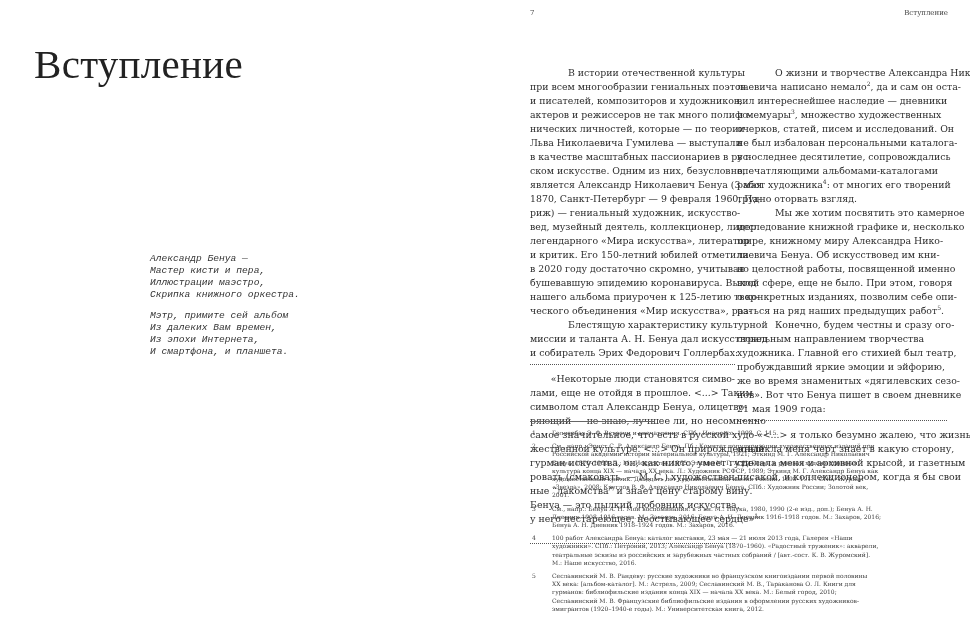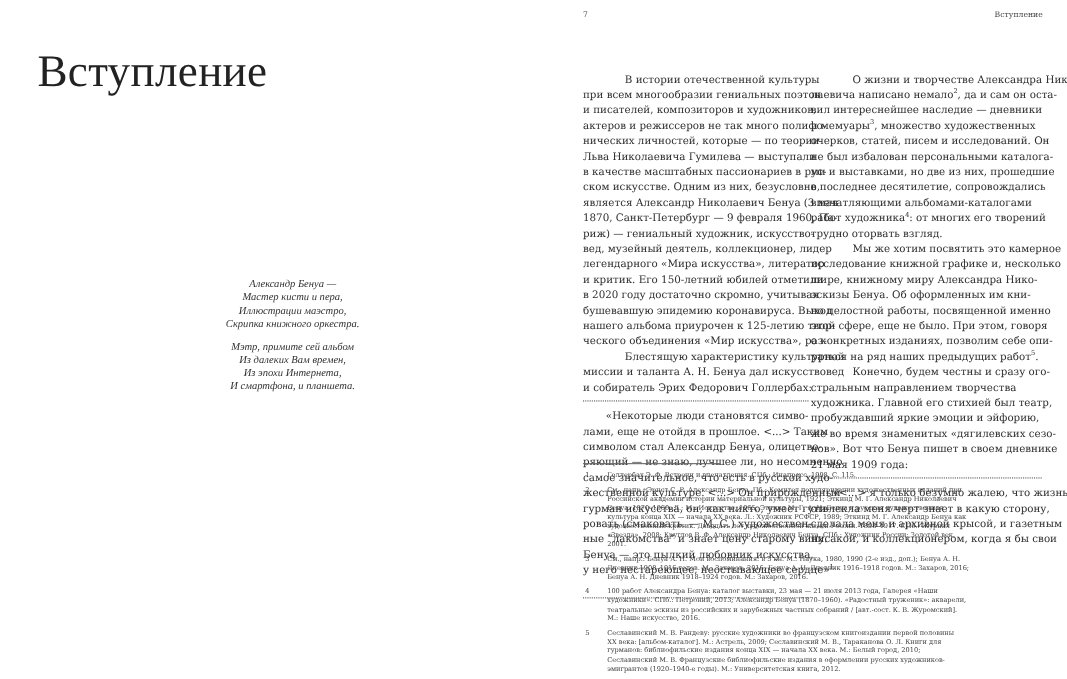--- a/index.html
+++ b/index.html
@@ -8,23 +8,23 @@
 
   .page-left { position: absolute; left: 0; top: 0; width: 485px; height: 617px; }
   .page-right { position: absolute; left: 485px; top: 0; width: 485px; height: 617px; }
 
   .chapter-title {
     position: absolute; left: 34px; top: 40px;
     font-family: "Liberation Serif", "DejaVu Serif", serif;
     font-size: 41px; font-weight: normal; color: #222; letter-spacing: 0.3px;
   }
   .epigraph {
-    position: absolute; left: 166px; top: 253px; width: 200px;
-    text-align: center; font-style: italic;
-    font-family: Liberation Serif, serif; font-size: 9.6px; line-height: 12px; color: #333;
+    position: absolute; left: 150px; top: 253px; width: 200px;
+    text-align: left; font-style: italic;
+    font-family: Liberation Mono, monospace; font-size: 9.6px; line-height: 12px; color: #333;
   }
   .epigraph .stanza { margin-bottom: 9px; }
   .epigraph .line { display: block; white-space: nowrap; }
 
   .page-number { position: absolute; left: 45px; top: 9px; font-size: 7px; color: #444; }
   .running-head { position: absolute; right: 22px; top: 9px; font-size: 7px; color: #444; }
 
   .col { position: absolute; font-size: 9.4px; line-height: 14px; color: #2d2d2d; margin-top: 36px; }
   .col-1 { left: 45px; top: 30px; width: 205px; }
   .col-2 { left: 252px; top: 30px; width: 210px; }
@@ -115,31 +115,30 @@
   </div>
 
   <div class="col col-2">
     <div class="para" id="c2p1">
         <span class="line first">О жизни и творчестве Александра Нико-</span>
         <span class="line">лаевича написано немало<sup>2</sup>, да и сам он оста-</span>
         <span class="line">вил интереснейшее наследие — дневники</span>
         <span class="line">и мемуары<sup>3</sup>, множество художественных</span>
         <span class="line">очерков, статей, писем и исследований. Он</span>
         <span class="line">не был избалован персональными каталога-</span>
-        <span class="line">ми и выставками, но две из них, прошедшие</span>
         <span class="line">в последнее десятилетие, сопровождались</span>
         <span class="line">впечатляющими альбомами-каталогами</span>
         <span class="line">работ художника<sup>4</sup>: от многих его творений</span>
         <span class="line">трудно оторвать взгляд.</span>
       </div>
     <div class="para" id="c2p2">
         <span class="line first">Мы же хотим посвятить это камерное</span>
         <span class="line">исследование книжной графике и, несколько</span>
         <span class="line">шире, книжному миру Александра Нико-</span>
-        <span class="line">эскизы Бенуа. Об оформленных им кни-</span>
+        <span class="line">лаевича Бенуа. Об искусствовед им кни-</span>
         <span class="line">но целостной работы, посвященной именно</span>
         <span class="line">этой сфере, еще не было. При этом, говоря</span>
         <span class="line">о конкретных изданиях, позволим себе опи-</span>
         <span class="line">раться на ряд наших предыдущих работ<sup>5</sup>.</span>
       </div>
     <div class="para" id="c2p3">
         <span class="line first">Конечно, будем честны и сразу ого-</span>
         <span class="line">стральным направлением творчества</span>
         <span class="line">художника. Главной его стихией был театр,</span>
         <span class="line">пробуждавший яркие эмоции и эйфорию,</span>

